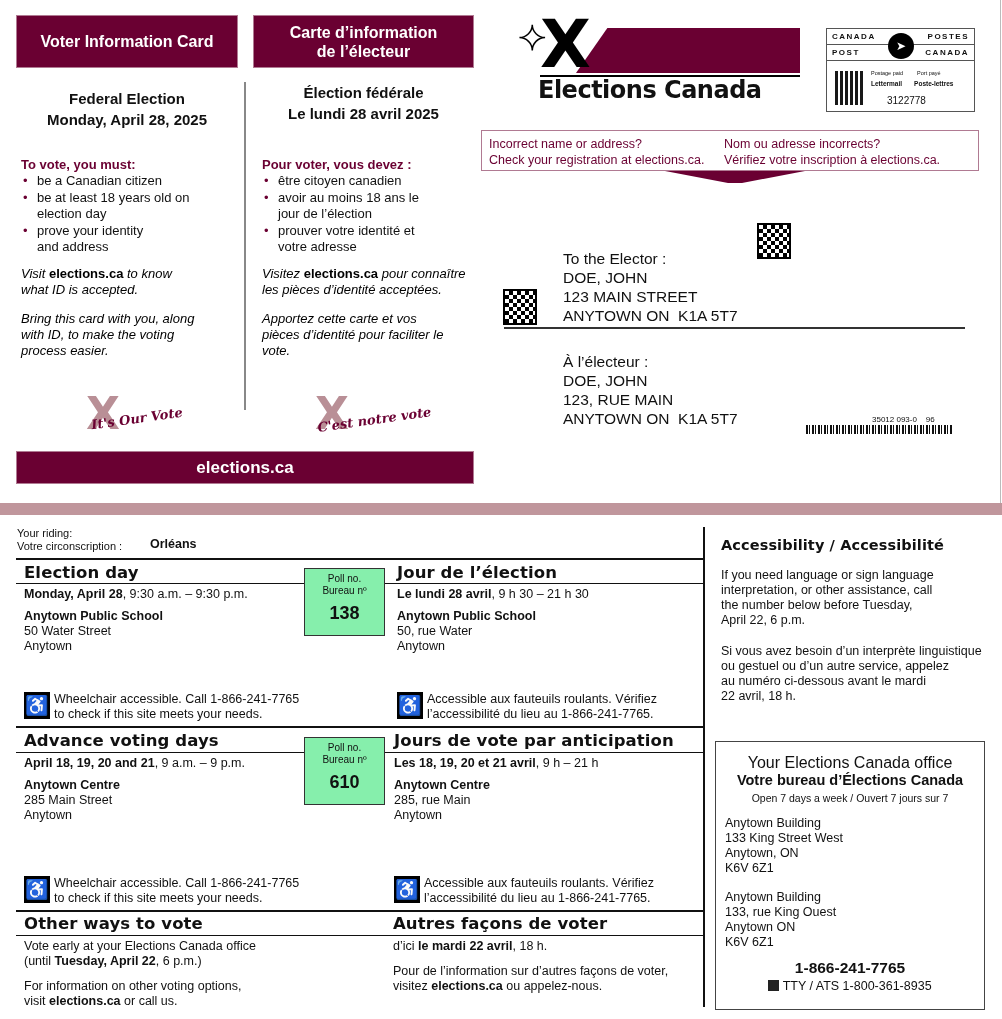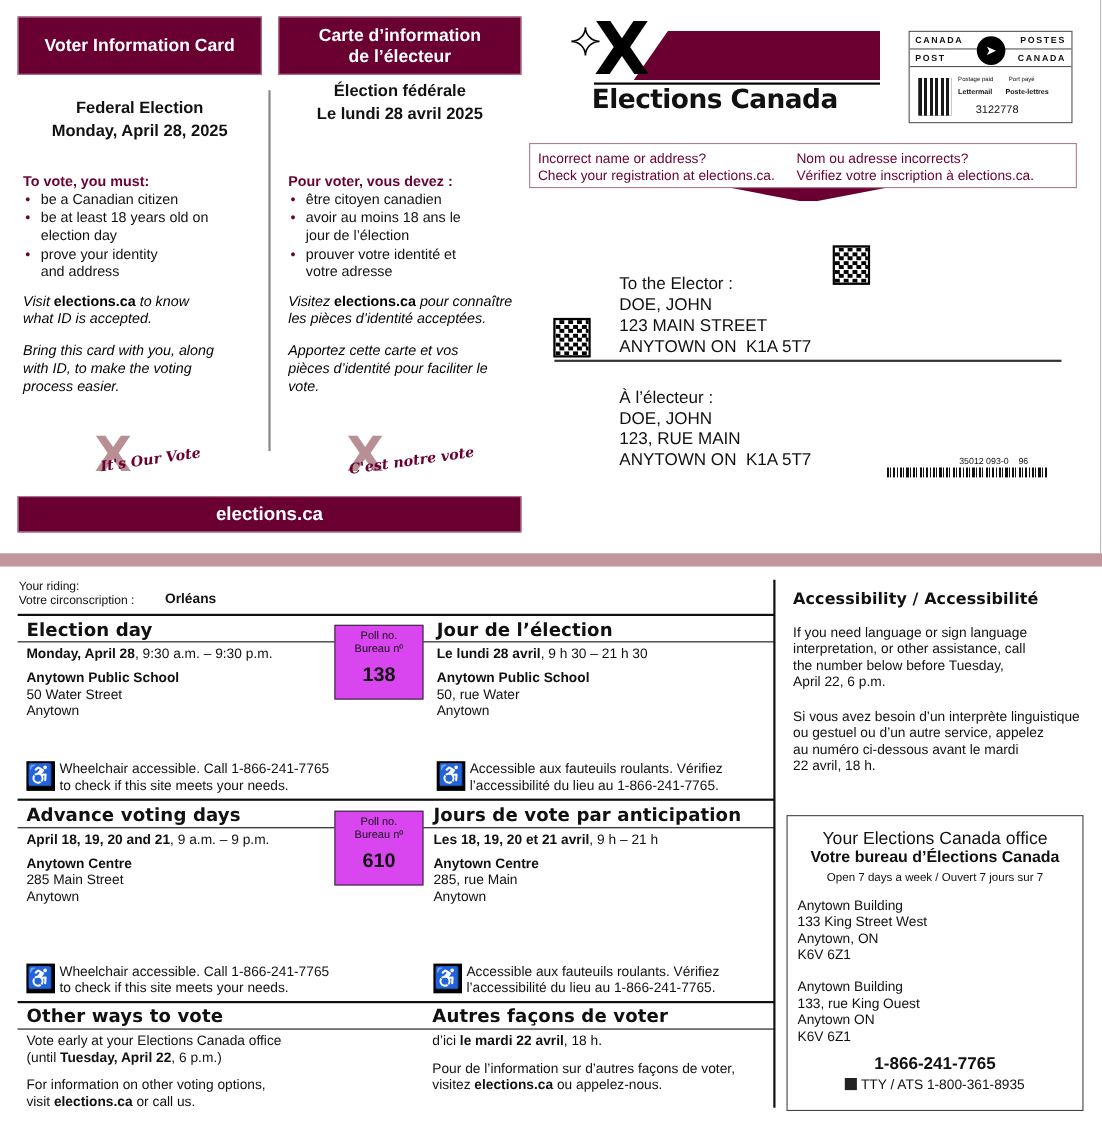--- a/index.html
+++ b/index.html
@@ -11,21 +11,21 @@
 ul.bul{list-style:none;font-size:13px;line-height:16px}
 ul.bul li{position:relative;padding-left:16px;margin-top:1px}
 ul.bul li::before{content:"•";position:absolute;left:2px;color:#6a0032}
 .ital{font-style:italic;font-size:13px;line-height:16px;color:#000000}
 .ital b{font-style:normal}
 .vdiv{background:#888;width:2px}
 .addr{font-size:15.5px;line-height:19px;color:#111}
 .hr{background:#111;height:2px}
 .sec-title{font-weight:900;font-size:16.5px;font-family:"DejaVu Sans",sans-serif;letter-spacing:0.1px}
 .sm{font-size:12.5px;line-height:15px}
-.poll{border:1px solid #333;background:#d946ef;text-align:center;width:81px;height:68px}
+.poll{border:1px solid #333;background:#86efac;text-align:center;width:81px;height:68px}
 .poll .l{font-size:10px;line-height:12px;margin-top:4px}
 .poll .n{font-size:18px;font-weight:bold;margin-top:6px}
 .wc{display:flex;align-items:flex-start;font-size:12.5px;line-height:15px}
 .wc-icon{width:26px;height:27px;background:#000;color:#fff;font-size:19px;display:flex;align-items:center;justify-content:center;margin-right:4px;flex-shrink:0}
 .office{border:1px solid #444;width:270px;height:269px}
 </style>
 </head>
 <body>
 
 <div class="abs maroon-box" style="left:16px;top:15px;width:222px;height:53px;font-size:16px">
@@ -34,21 +34,21 @@
 <div class="abs maroon-box" style="left:253px;top:15px;width:221px;height:53px;font-size:16px;line-height:19px;flex-direction:column">
   <span style="width:170px">Carte d’information de l’électeur</span>
 </div>
 
 <div class="abs vdiv" style="left:244px;top:82px;height:328px"></div>
 
 <div class="abs h-date" style="left:16px;top:88px;width:222px">
   <div>Federal Election</div>
   <div>Monday, April 28, 2025</div>
 </div>
-<div class="abs h-date" style="left:253px;top:72px;width:221px">
+<div class="abs h-date" style="left:253px;top:82px;width:221px">
   <div>Élection fédérale</div>
   <div>Le lundi 28 avril 2025</div>
 </div>
 
 <div class="abs" style="left:21px;top:157px;width:215px">
   <div class="red-h">To vote, you must:</div>
   <ul class="bul">
     <li>be a Canadian citizen</li>
     <li style="width:185px">be at least 18 years old on election day</li>
     <li style="width:140px">prove your identity and address</li>

